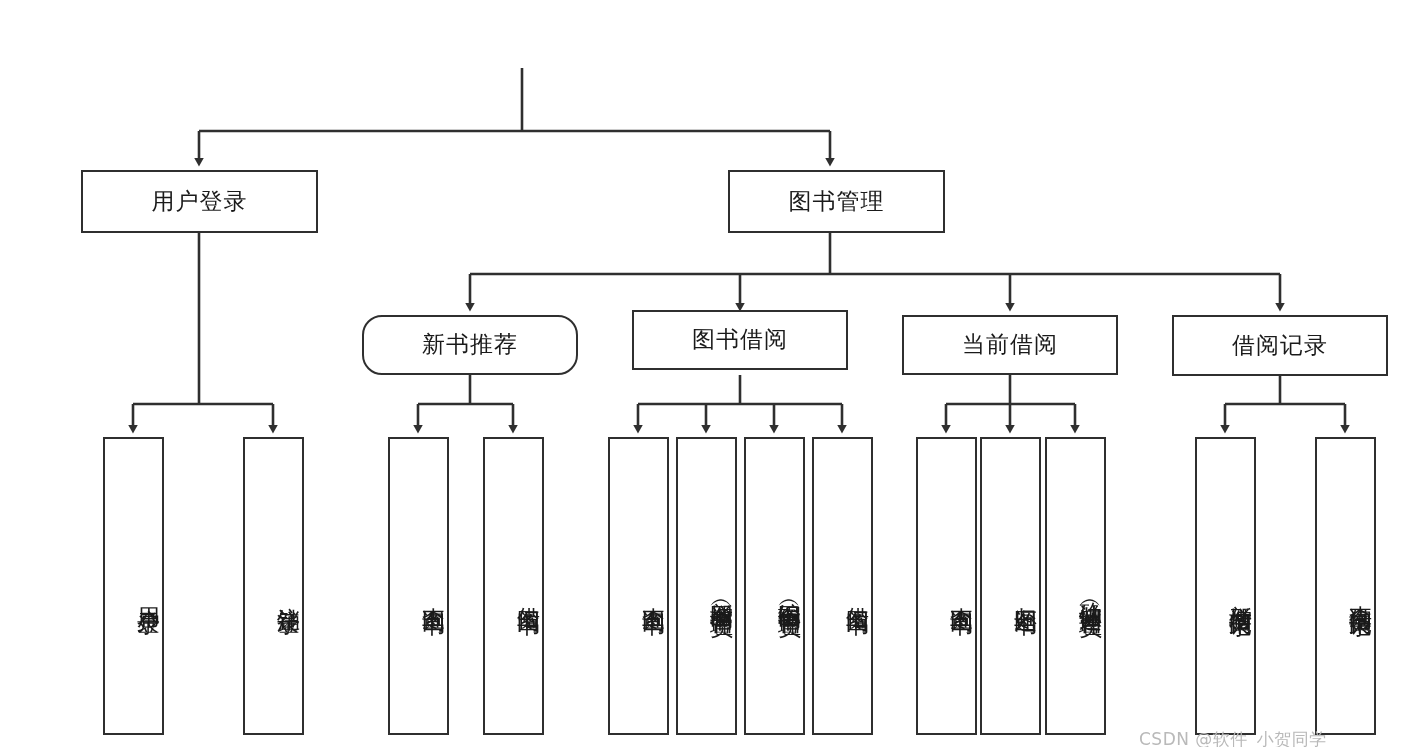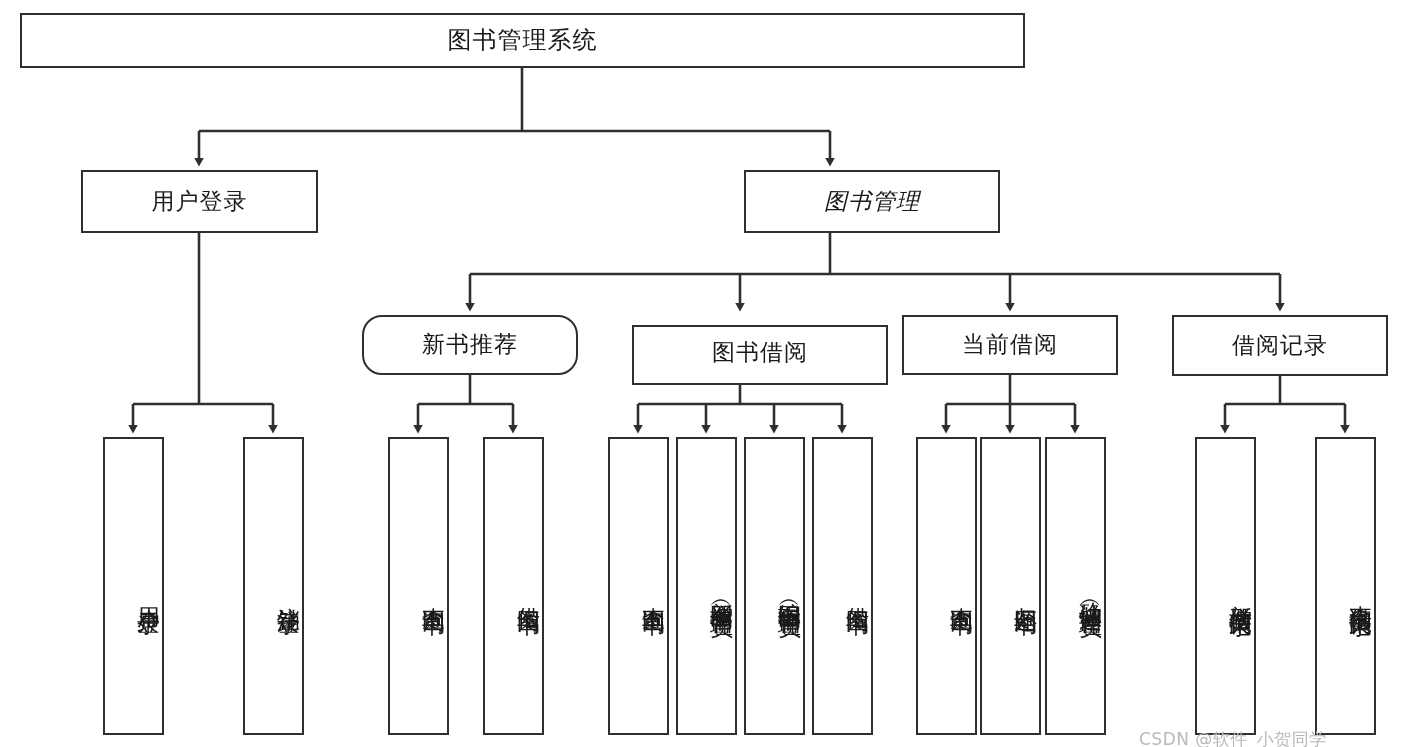--- a/index.html
+++ b/index.html
@@ -112,35 +112,32 @@
       <path d="M1010,404 L1010,426" marker-end="url(#arw)"></path>
       <path d="M1075,404 L1075,426" marker-end="url(#arw)"></path>
 
       <path d="M1280,375 L1280,404"></path>
       <path d="M1225,404 L1345,404"></path>
       <path d="M1225,404 L1225,426" marker-end="url(#arw)"></path>
       <path d="M1345,404 L1345,426" marker-end="url(#arw)"></path>
     </g>
   </svg>
 
-  <div class="node horiz root" style="left:20px; top:13px; width:1005px; height:55px;">
-    <span>图书管理系统</span>
-  </div>
 
   <div class="node horiz" style="left:81px; top:170px; width:237px; height:63px;">
     <span>用户登录</span>
   </div>
-  <div class="node horiz" style="left:744px; top:170px; width:256px; height:63px;font-style:italic;">
+  <div class="node horiz" style="left:728px; top:170px; width:217px; height:63px;">
     <span>图书管理</span>
   </div>
 
   <div class="node horiz" style="left:362px; top:315px; width:216px; height:60px;border-radius:20px;">
     <span>新书推荐</span>
   </div>
-  <div class="node horiz" style="left:632px; top:325px; width:256px; height:60px;font-family:Liberation Mono, monospace;">
+  <div class="node horiz" style="left:632px; top:310px; width:216px; height:60px;">
     <span>图书借阅</span>
   </div>
   <div class="node horiz" style="left:902px; top:315px; width:216px; height:60px;">
     <span>当前借阅</span>
   </div>
   <div class="node horiz" style="left:1172px; top:315px; width:216px; height:61px;">
     <span>借阅记录</span>
   </div>
 
   <div class="node vert" style="left:103px; top:437px; width:61px; height:298px;">

